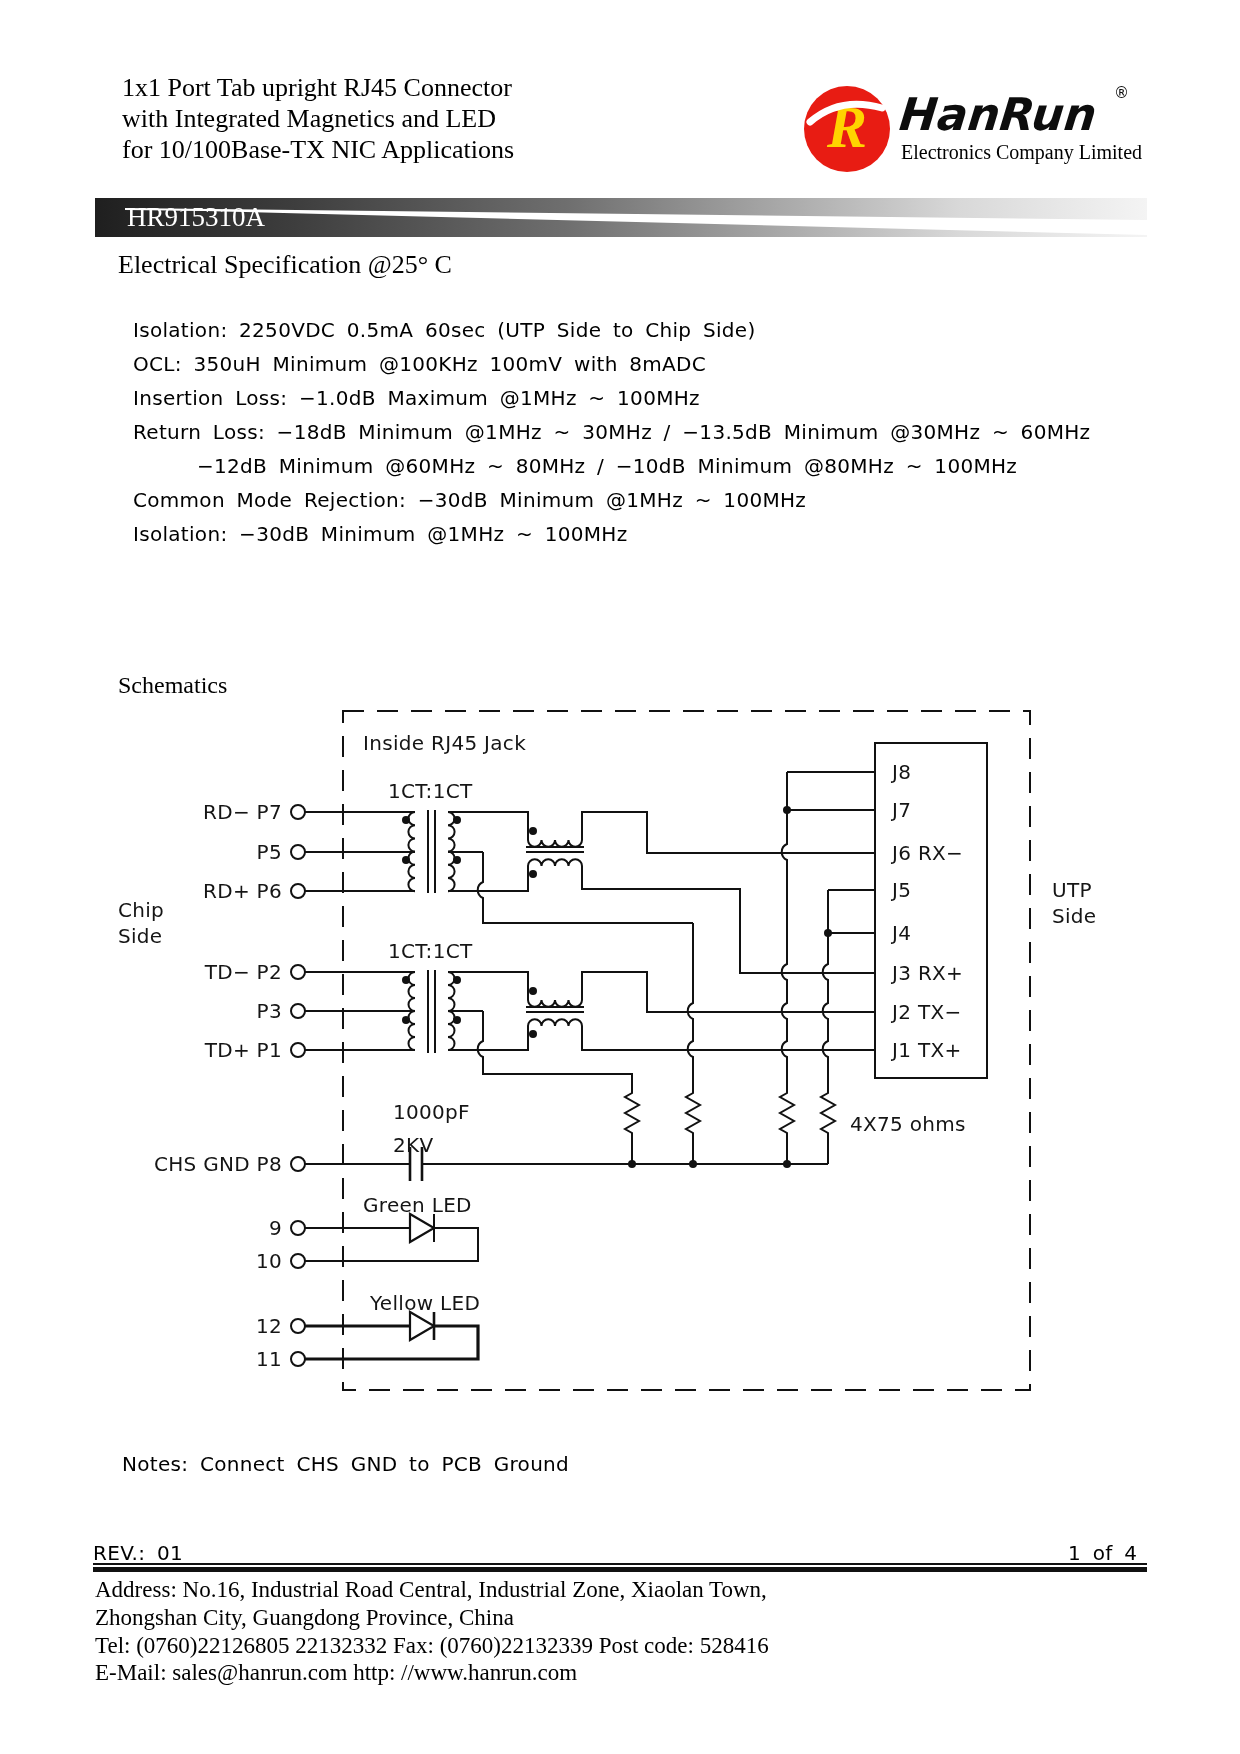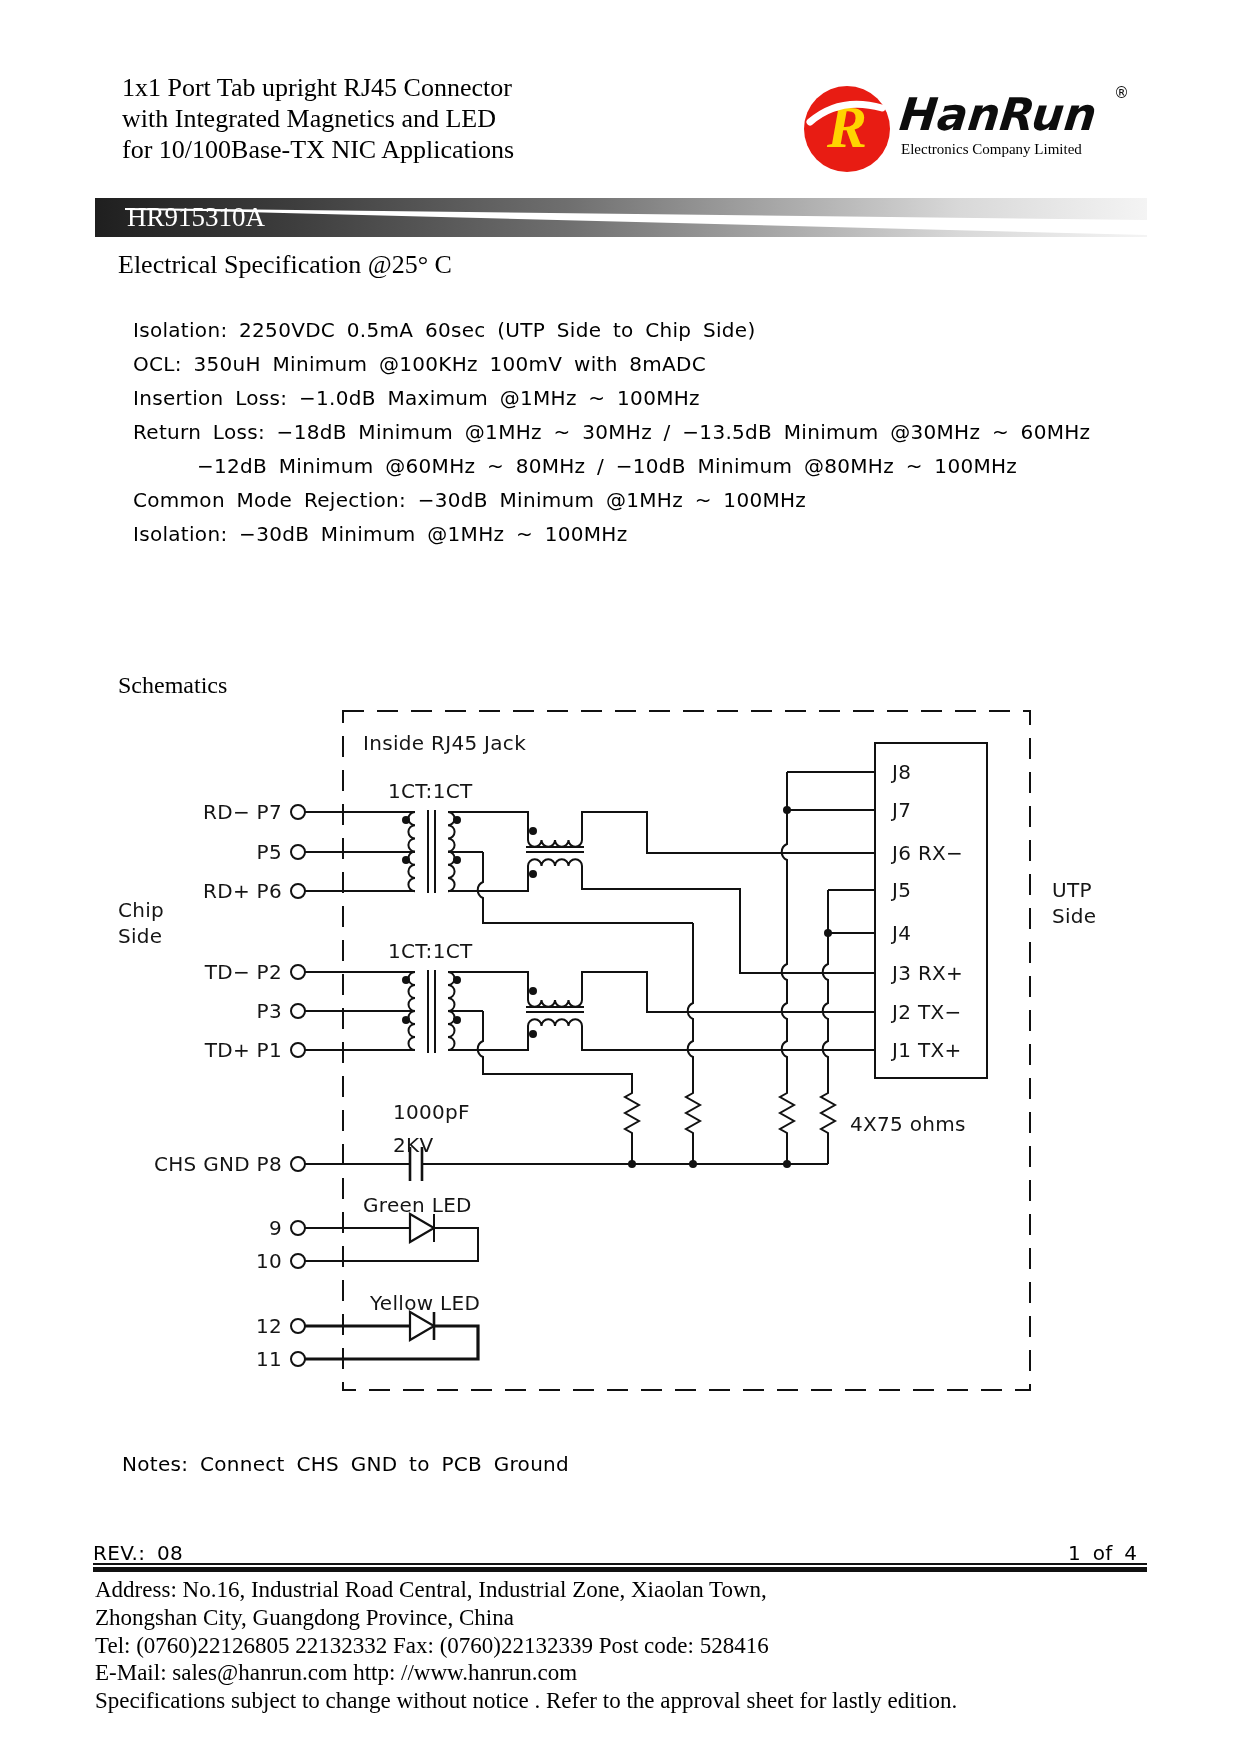--- a/index.html
+++ b/index.html
@@ -22,21 +22,21 @@
     border-radius:50%; background:#e81c13; }
   #logo-letter { position:absolute; left:0; top:-2px; width:86px; height:86px;
     display:flex; align-items:center; justify-content:center;
     font-family:"Liberation Serif", serif; font-style:italic; font-weight:bold;
     font-size:60px; color:#ffd400; }
   #logo-swoosh { position:absolute; left:0; top:0; }
   #wordmark { left:900px; top:88px; font-family:"DejaVu Sans", sans-serif;
     font-weight:bold; font-style:italic; font-size:45px; color:#0d0d0d;
     transform:skewX(-6deg); letter-spacing:0px; }
   #registered { left:1114px; top:84px; font-size:15px; color:#0d0d0d; font-family:"DejaVu Sans", sans-serif;}
-  #logo-subtitle { left:901px; top:141px; font-size:15px; }
+  #logo-subtitle { left:901px; top:141px; font-size:20px; }
   
   #banner { left:95px; top:198px; width:1052px; height:39px;
     background:linear-gradient(to right,#1f1f1f 0%, #3c3c3c 18%, #6f6f6f 45%,
       #a8a8a8 65%, #d8d8d8 82%, #f4f4f4 100%); }
   #banner-text { position:absolute; left:32px; top:4px; color:#ffffff;
     font-family:"Liberation Serif", serif; font-size:27px; }
   #banner-gloss { position:absolute; left:0; top:0; }
   
   #elec-heading { left:118px; top:250px; font-size:26px;font-family:Liberation Serif, serif; }
   .spec-line { left:133px; font-size:20px; }
@@ -244,24 +244,23 @@
 
     <text x="393" y="1119">1000pF</text>
     <text x="393" y="1152">2KV</text>
     <text x="850" y="1131">4X75 ohms</text>
     <text x="363" y="1212">Green LED</text>
     <text x="370" y="1310">Yellow LED</text>
   </svg>
 
   <div class="abs cad" id="notes">Notes: Connect CHS GND to PCB Ground</div>
 
-  <div class="abs cad" id="rev">REV.: 08</div>
+  <div class="abs cad" id="rev">REV.: 01</div>
   <div class="abs cad" id="page-num">1 of 4</div>
   <div class="abs" id="rule-thin"></div>
   <div class="abs" id="rule-thick"></div>
 
   <div class="abs serif footer-line" style="top:1576px">Address: No.16, Industrial Road Central, Industrial Zone, Xiaolan Town,</div>
   <div class="abs serif footer-line" style="top:1604px">Zhongshan City, Guangdong Province, China</div>
   <div class="abs serif footer-line" style="top:1632px">Tel: (0760)22126805 22132332  Fax: (0760)22132339  Post code: 528416</div>
   <div class="abs serif footer-line" style="top:1659px">E-Mail: sales@hanrun.com   http: //www.hanrun.com</div>
-  <div class="abs serif footer-line" style="top:1687px">Specifications subject to change without notice . Refer to the approval sheet for lastly edition.</div>
 
 </div>
 
 </body></html>

